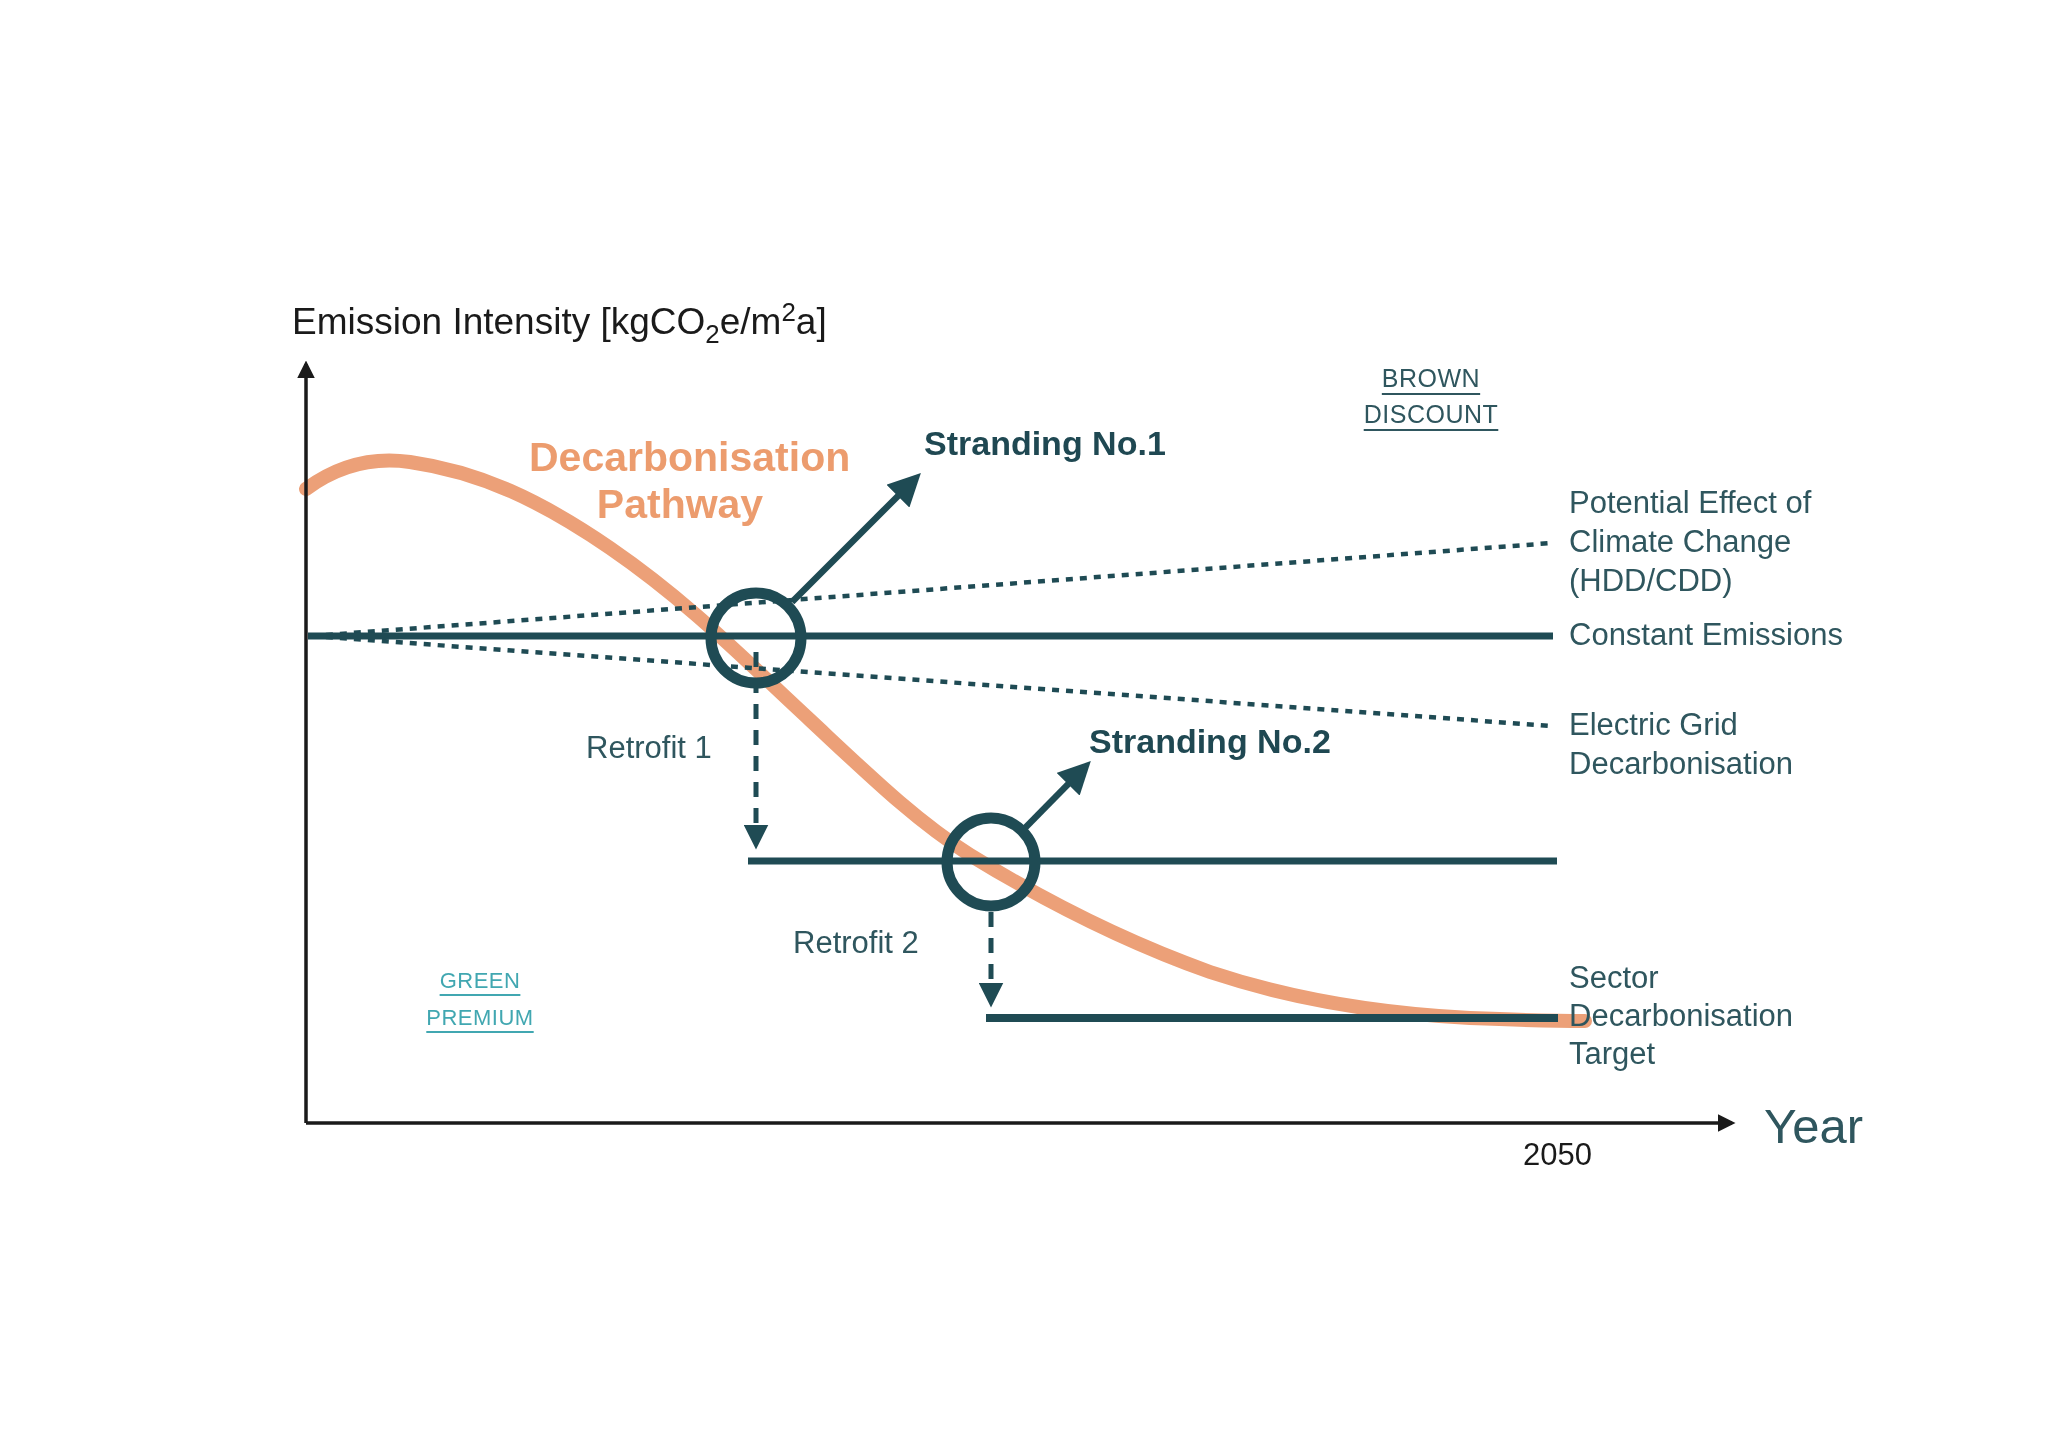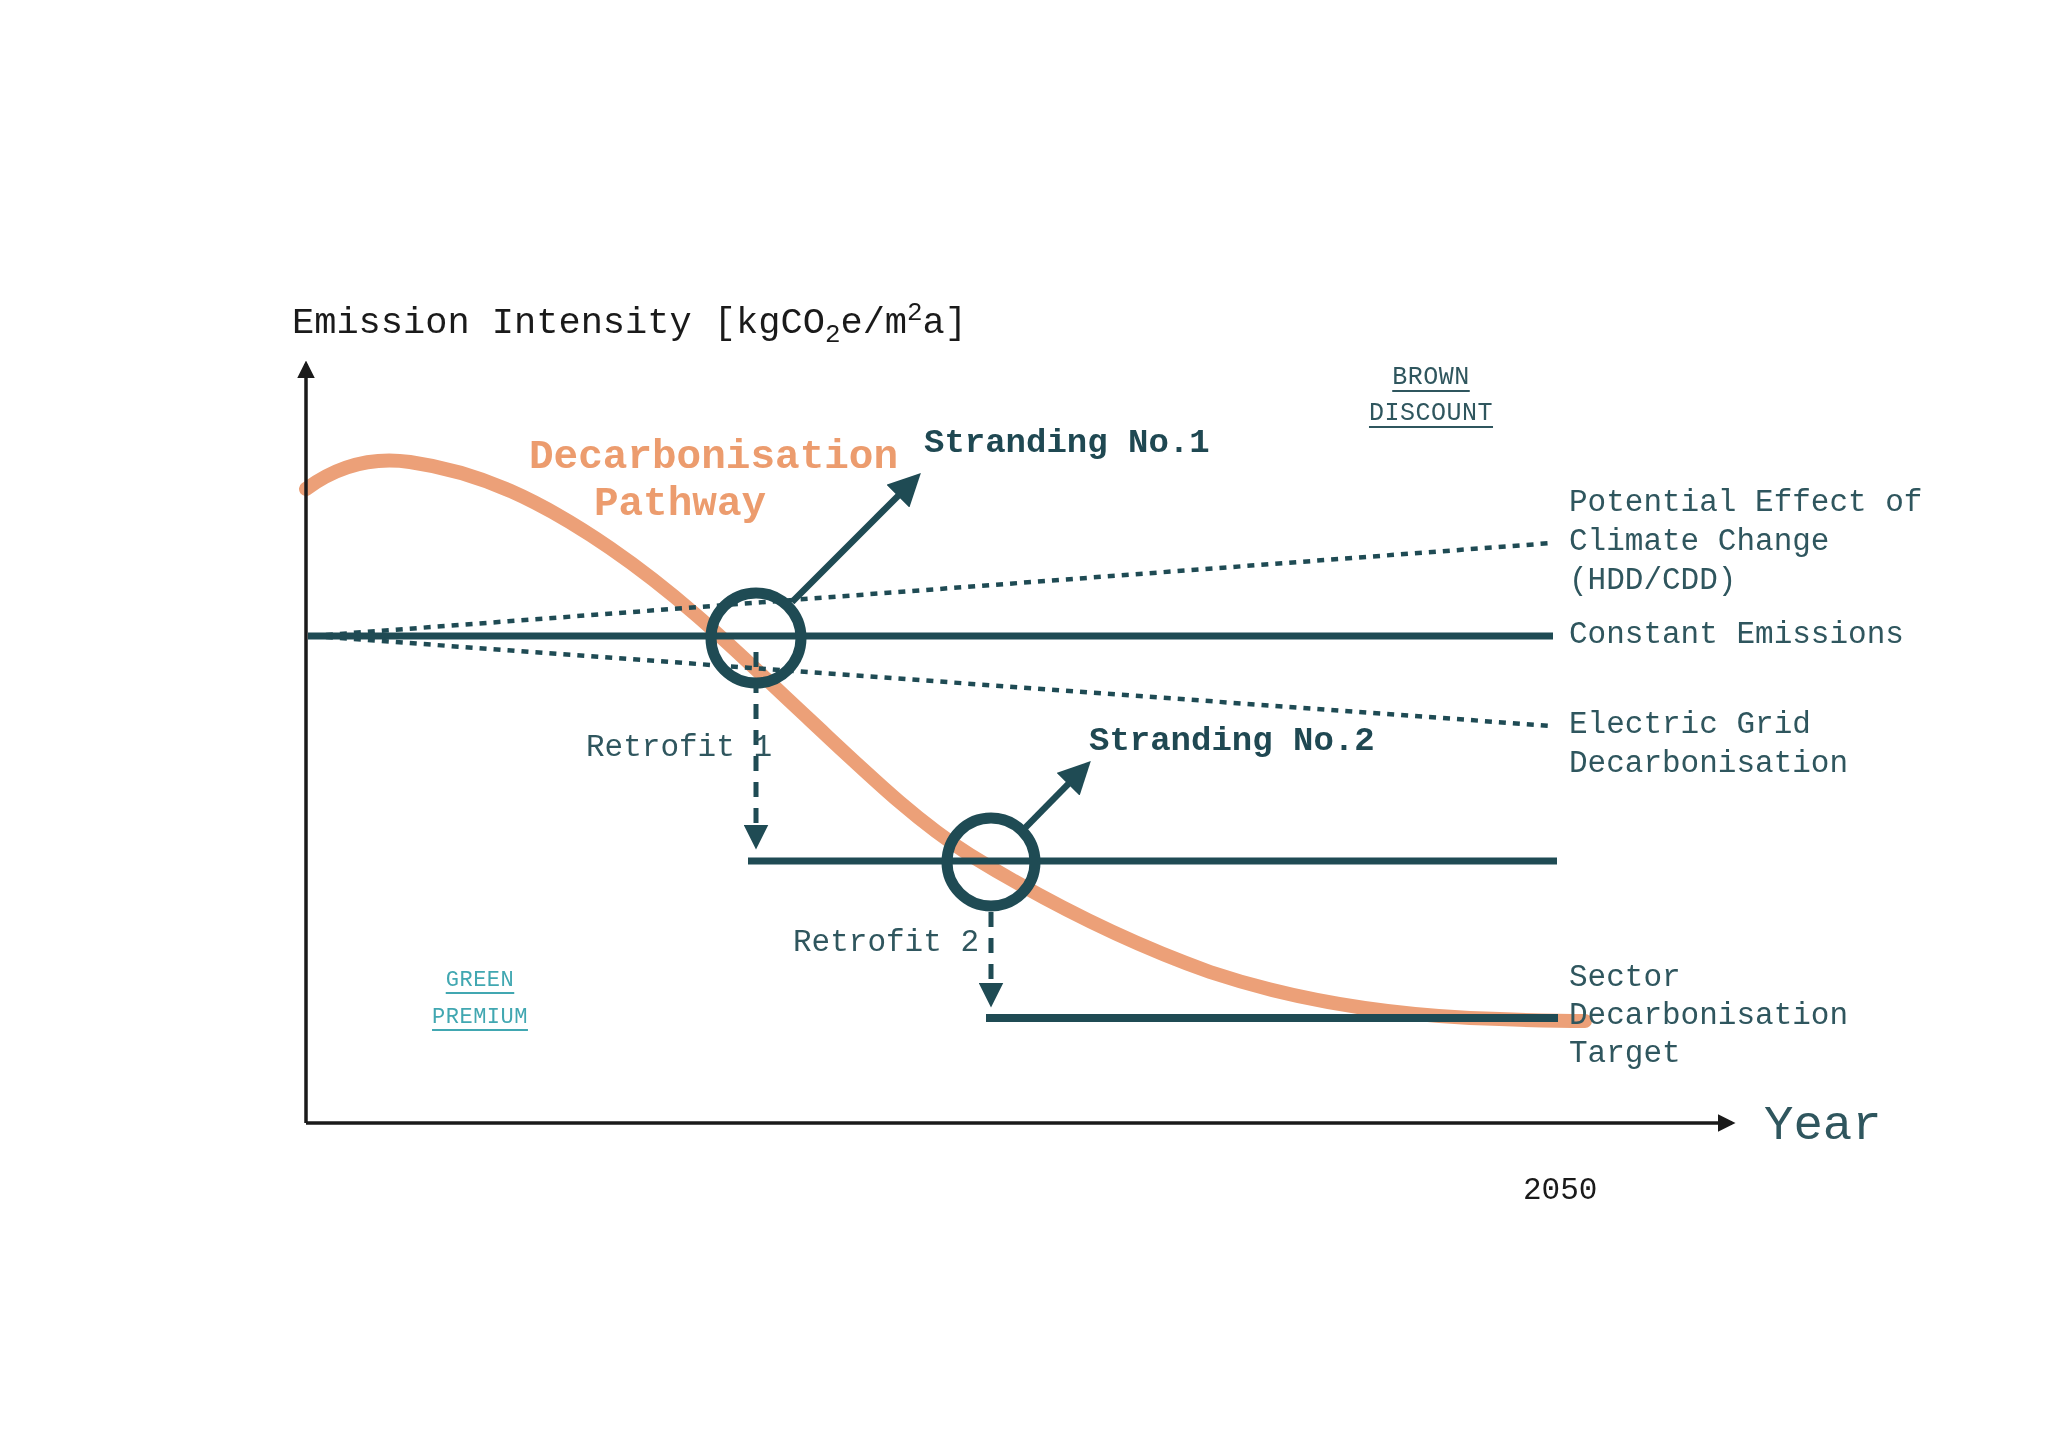--- a/index.html
+++ b/index.html
@@ -1,21 +1,21 @@
 <!DOCTYPE html>
 <html><head>
 <meta charset="utf-8">
 <style>
   html, body { margin: 0; padding: 0; background: #ffffff; }
   #stage {
     position: relative;
     width: 2048px;
     height: 1448px;
     background: #ffffff;
-    font-family: Liberation Mono, monospace;
+    font-family: Liberation Sans, sans-serif;
     overflow: hidden;
   }
   #diagram-svg { position: absolute; left: 0; top: 0; }
   .lbl { position: absolute; white-space: nowrap; color: #2F565E; }
   .lbl .ln { display: block; }
   .center { text-align: center; }
   .black { color: #1a1a1a; }
   .teal-dark { color: #1F4852; }
   .orange { color: #EC9C6E; }
   .green { color: #41A7B1; }
@@ -34,21 +34,21 @@
   #green-premium { left: 380px; top: 962px; width: 200px; font-size: 22px; line-height: 37px; letter-spacing: 0.5px; }
   #stranding1-label { left: 924px; top: 424px; font-size: 34px; }
   #stranding2-label { left: 1089px; top: 722px; font-size: 34px; }
   #retrofit1-label { left: 586px; top: 730px; font-size: 31px; }
   #retrofit2-label { left: 793px; top: 925px; font-size: 31px; }
   #climate-label { left: 1569px; top: 483px; font-size: 31px; line-height: 39px; }
   #constant-label { left: 1569px; top: 617px; font-size: 31px; }
   #grid-label { left: 1569px; top: 705px; font-size: 31px; line-height: 39px; }
   #target-label { left: 1569px; top: 959px; font-size: 31px; line-height: 38px; }
   #year-label { left: 1764px; top: 1098px; font-size: 49px; }
-  #tick-2050 { left: 1523px; top: 1137px; font-size: 31px; margin-top: 36px; }
+  #tick-2050 { left: 1523px; top: 1137px; font-size: 31px; }
 </style>
 </head>
 <body>
 
 <div id="stage">
 
   <svg id="diagram-svg" width="2048" height="1448" viewBox="0 0 2048 1448">
     <defs>
       <marker id="arrowBlack" viewBox="0 0 10 10" refX="8" refY="5" markerWidth="5" markerHeight="5" orient="auto-start-reverse">
         <path d="M 0 0 L 10 5 L 0 10 z" fill="#1a1a1a"></path>

